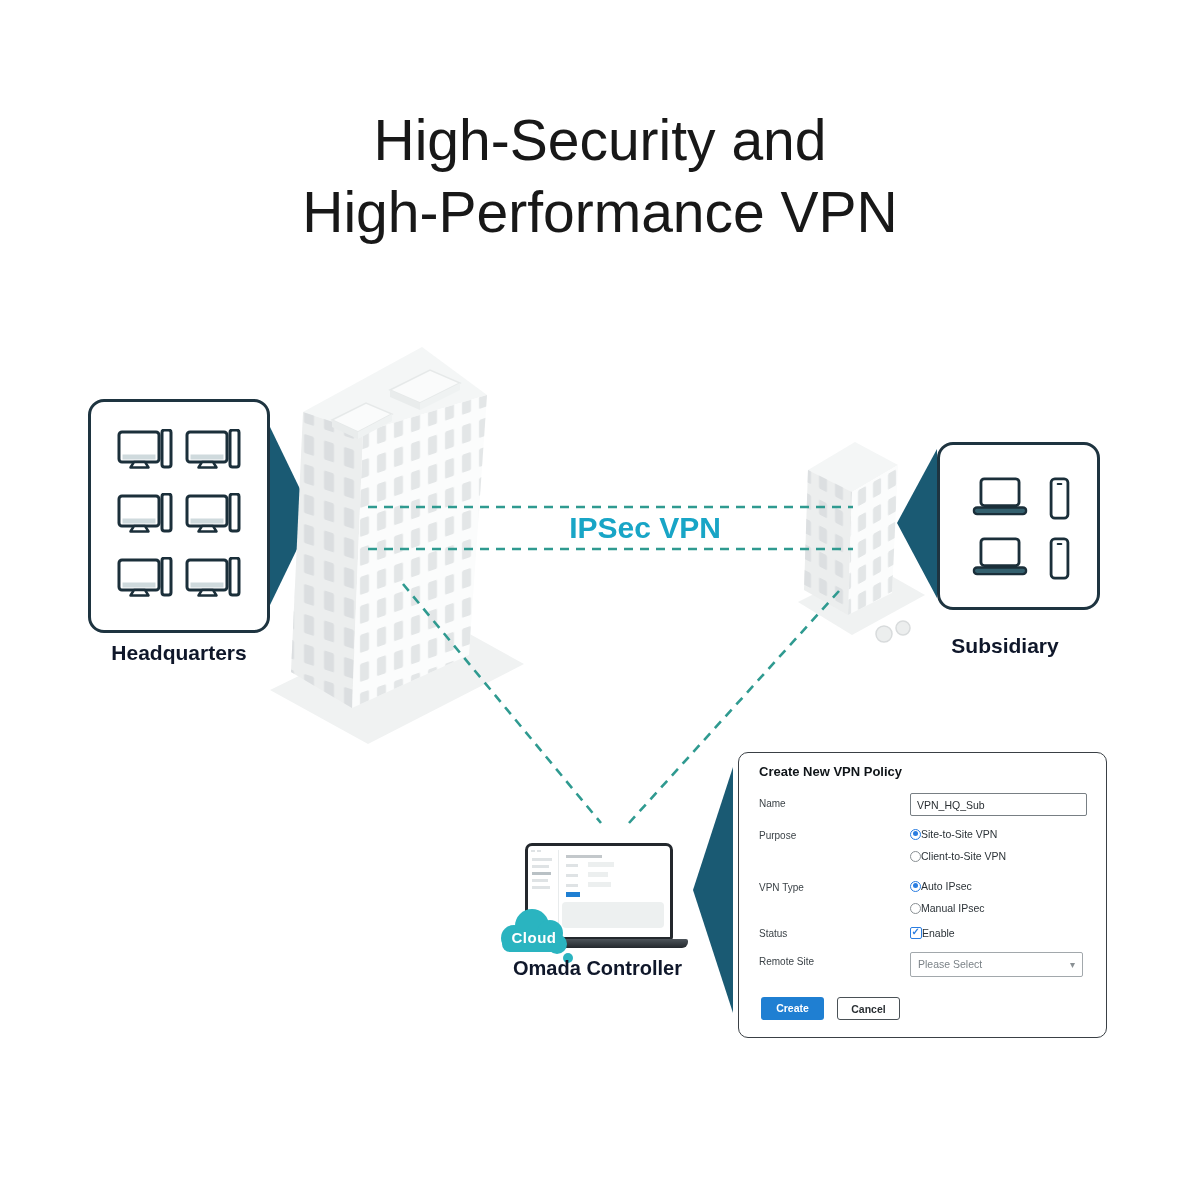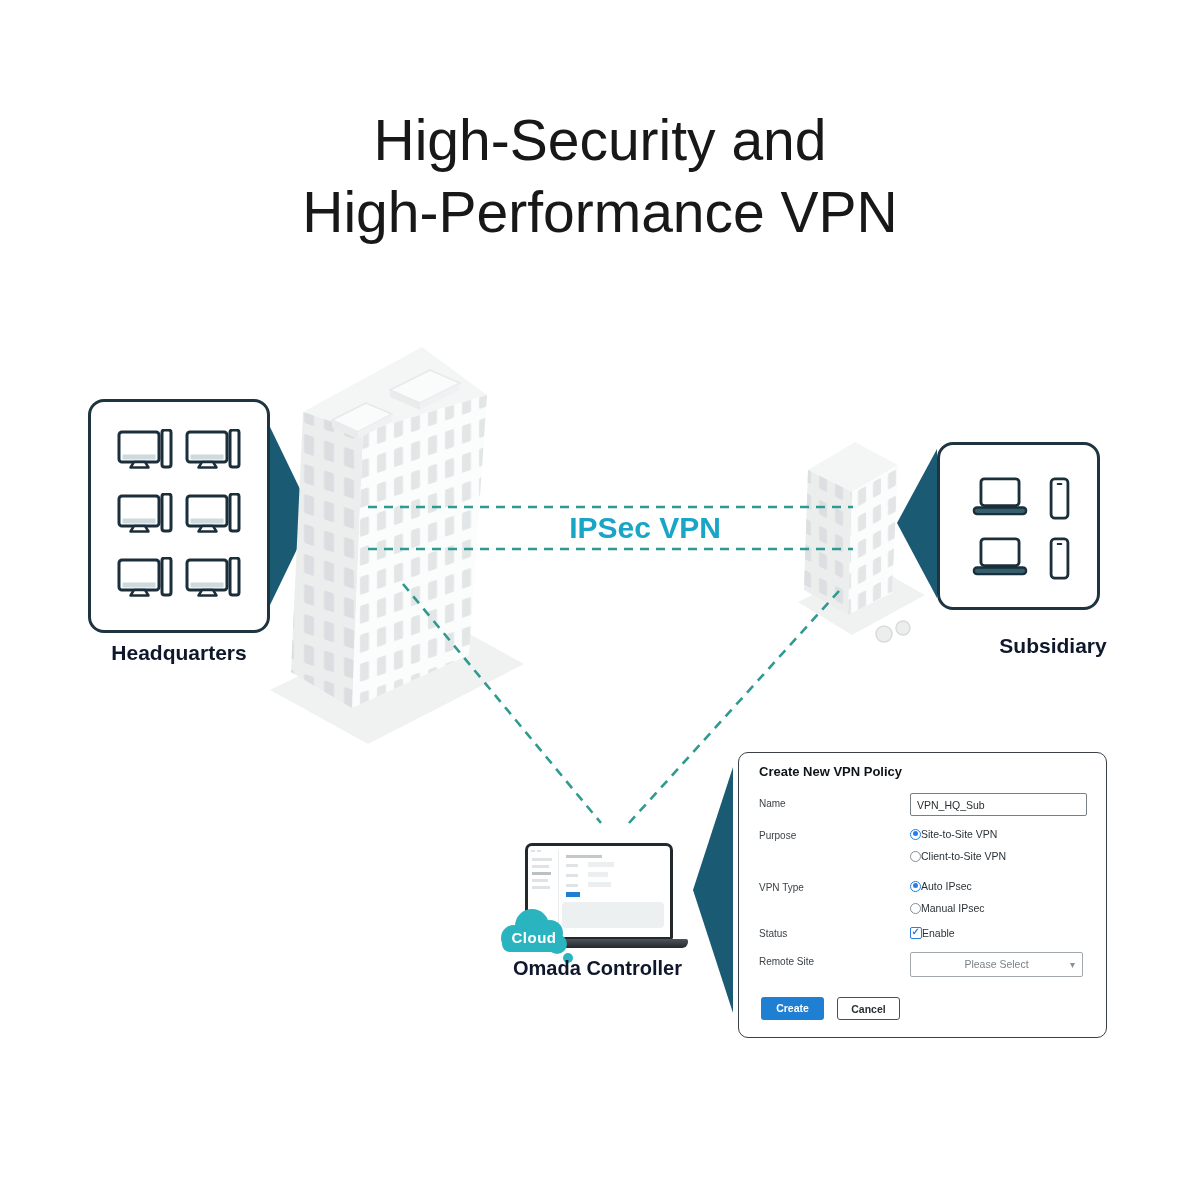--- a/index.html
+++ b/index.html
@@ -42,21 +42,21 @@
   .radio.selected::after { content:''; display:block; width:5px; height:5px; margin:1.7px; border-radius:50%;
     background:var(--control_blue,#2a7de1); }
   .checkbox { width:12px; height:12px; border:1.4px solid var(--control_blue,#2a7de1); border-radius:2px;
     box-sizing:border-box; background:#fff; position:relative; flex:0 0 auto; }
   .checkbox.checked::after { content:'✓'; position:absolute; left:0.5px; top:-2.5px; font-size:10px;
     font-weight:bold; color:var(--control_blue,#2a7de1); }
   .txt-input { position:absolute; left:171px; top:40px; width:177px; height:23px; border:1.2px solid #787f84;
     border-radius:2px; box-sizing:border-box; font-size:10.5px; color:#2a2f33; padding:0 6px;
     font-family:Liberation Sans, sans-serif; outline:none; background:#fff; }
   .select { position:absolute; left:171px; top:199px; width:173px; height:25px; border:1.2px solid #a2a8ac;
-    border-radius:2px; box-sizing:border-box; font-size:10.5px; color:#7b8287; line-height:23px; background:#fff;text-align:center; }
+    border-radius:2px; box-sizing:border-box; font-size:10.5px; color:#7b8287; line-height:23px; padding-left:7px; background:#fff; }
   .select .caret { position:absolute; right:7px; top:0; color:#8a9094; font-size:10px; }
   .btn { position:absolute; top:244px; width:63px; height:23px; border-radius:3px; font-size:10.5px;
     font-weight:bold; text-align:center; line-height:22px; box-sizing:border-box; cursor:default; }
   .btn-primary { left:22px; background:var(--button_blue,#1f7fd2); color:#fff; }
   .btn-secondary { left:98px; background:#fff; border:1.4px solid #4a5156; color:#2a2f33; }
 
   
   .hq-grid { position:absolute; left:88px; top:399px; width:182px; height:234px;
     display:grid; grid-template-columns:56px 56px; grid-template-rows:46px 46px 46px;
     column-gap:12px; row-gap:18px; justify-content:center; align-content:center; }
@@ -172,21 +172,21 @@
     <svg class="abs" style="left:108px; top:32px;" width="23" height="43" viewBox="0 0 24 46">
         <use href="#ic-phone"></use>
       </svg>
     <svg class="abs" style="left:32px; top:92px;" width="56" height="40" viewBox="0 0 58 42">
         <use href="#ic-laptop"></use>
       </svg>
     <svg class="abs" style="left:108px; top:92px;" width="23" height="43" viewBox="0 0 24 46">
         <use href="#ic-phone"></use>
       </svg>
   </div>
-  <div class="box-caption" style="left:964px; top:634px; width:178px;">Subsidiary</div>
+  <div class="box-caption" style="left:916px; top:634px; width:178px;">Subsidiary</div>
 
   <div class="laptop-screen">
     <div class="mini" style="left:3px; top:4px; width:4px; height:2px;"></div>
     <div class="mini" style="left:9px; top:4px; width:4px; height:2px;"></div>
     <div class="mini" style="left:4px; top:12px; width:20px; height:2.5px;"></div>
     <div class="mini" style="left:4px; top:19px; width:17px; height:2.5px;"></div>
     <div class="mini" style="left:4px; top:26px; width:19px; height:2.5px; background:#b9c1c5;"></div>
     <div class="mini" style="left:4px; top:33px; width:16px; height:2.5px;"></div>
     <div class="mini" style="left:4px; top:40px; width:18px; height:2.5px;"></div>
     <div class="mini" style="left:30px; top:4px; width:1px; height:82px; background:#e8ebec;"></div>

